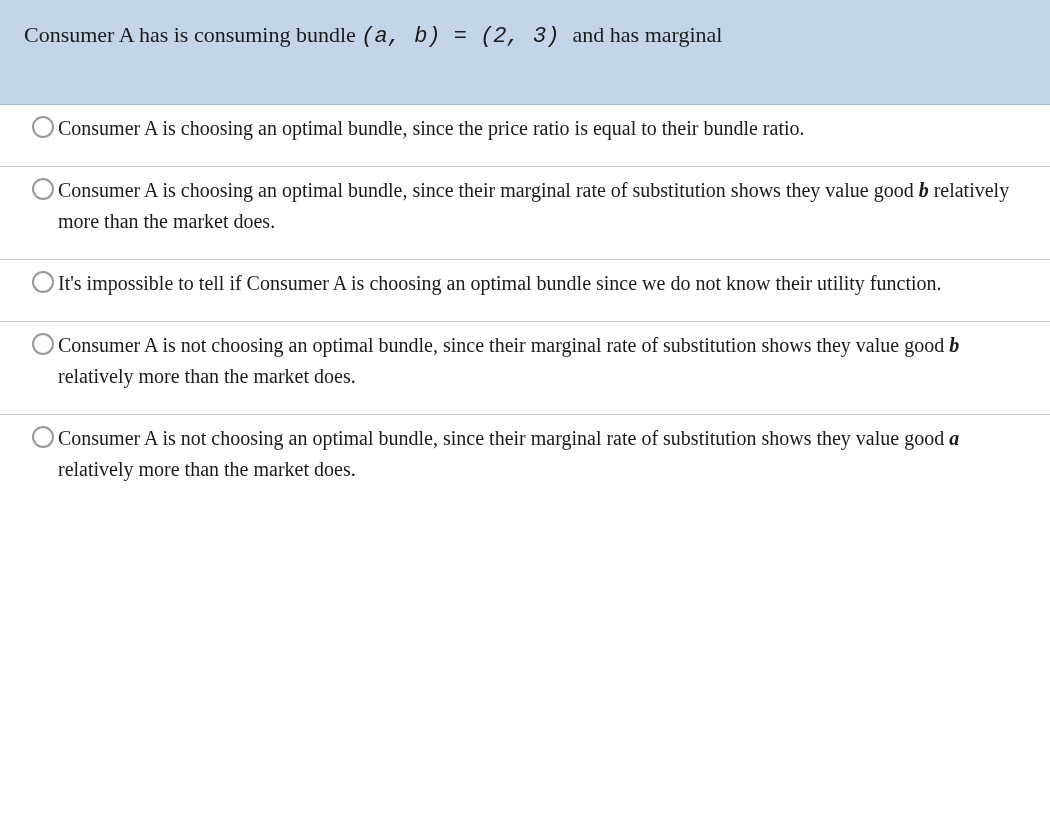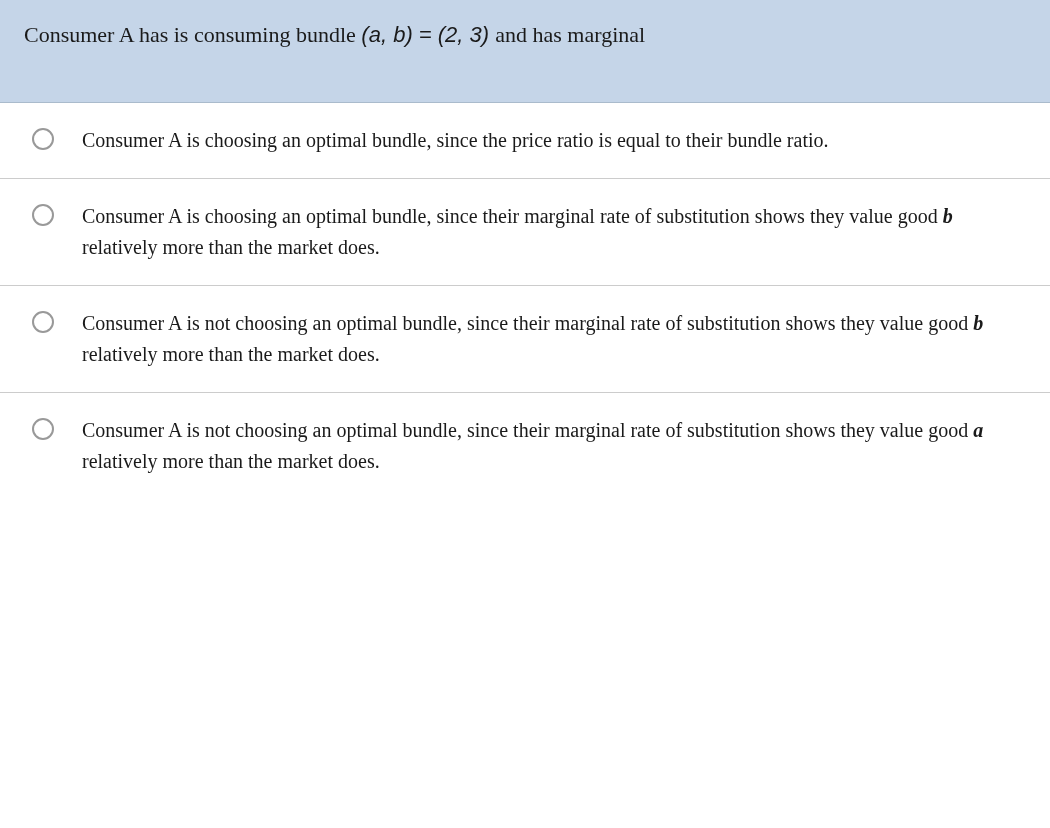--- a/index.html
+++ b/index.html
@@ -24,26 +24,26 @@
       border-bottom: 1px solid #aabbcc;
     }
 
     .options-container {
       padding: 0;
     }
 
     .option-row {
       display: flex;
       align-items: flex-start;
-      padding: 22px 24px 22px 32px;
+      padding: 8px 24px 22px 32px;
       border-bottom: 1px solid #cccccc;
       font-size: 20px;
       line-height: 1.5;
       color: #1a1a1a;
-      gap: 28px;
+      gap: 4px;
     }
 
     .option-row:last-child {
       border-bottom: none;
     }
 
     .radio-circle {
       width: 22px;
       height: 22px;
       border-radius: 50%;
@@ -67,21 +67,21 @@
     }
 
     .math-a {
       font-style: italic;
       font-weight: bold;
       font-family: 'Times New Roman', Times, serif;
     }
 
     
     .header-math {
-      font-family: Liberation Sans, sans-serif;
+      font-family: Liberation Mono, monospace;
       font-style: italic;
     }
   </style>
 </head>
 <body>
 
 <div class="question-header">
   <span>
     Consumer A has is consuming bundle
     <span class="header-math"> (<i>a</i>, <i>b</i>) = (2, 3) </span>
@@ -100,20 +100,26 @@
     </div>
   </div>
 
   <div class="option-row">
     <div class="radio-circle"></div>
     <div class="option-text">
       Consumer A is choosing an optimal bundle, since their marginal rate of substitution shows they value good <span class="math-b"><i>b</i></span> relatively more than the market does.
     </div>
   </div>
 
+  <div class="option-row">
+    <div class="radio-circle"></div>
+    <div class="option-text">
+      It's impossible to tell if Consumer A is choosing an optimal bundle since we do not know their utility function.
+    </div>
+  </div>
 
   <div class="option-row">
     <div class="radio-circle"></div>
     <div class="option-text">
       Consumer A is not choosing an optimal bundle, since their marginal rate of substitution shows they value good <span class="math-b"><i>b</i></span> relatively more than the market does.
     </div>
   </div>
 
   <div class="option-row">
     <div class="radio-circle"></div>

